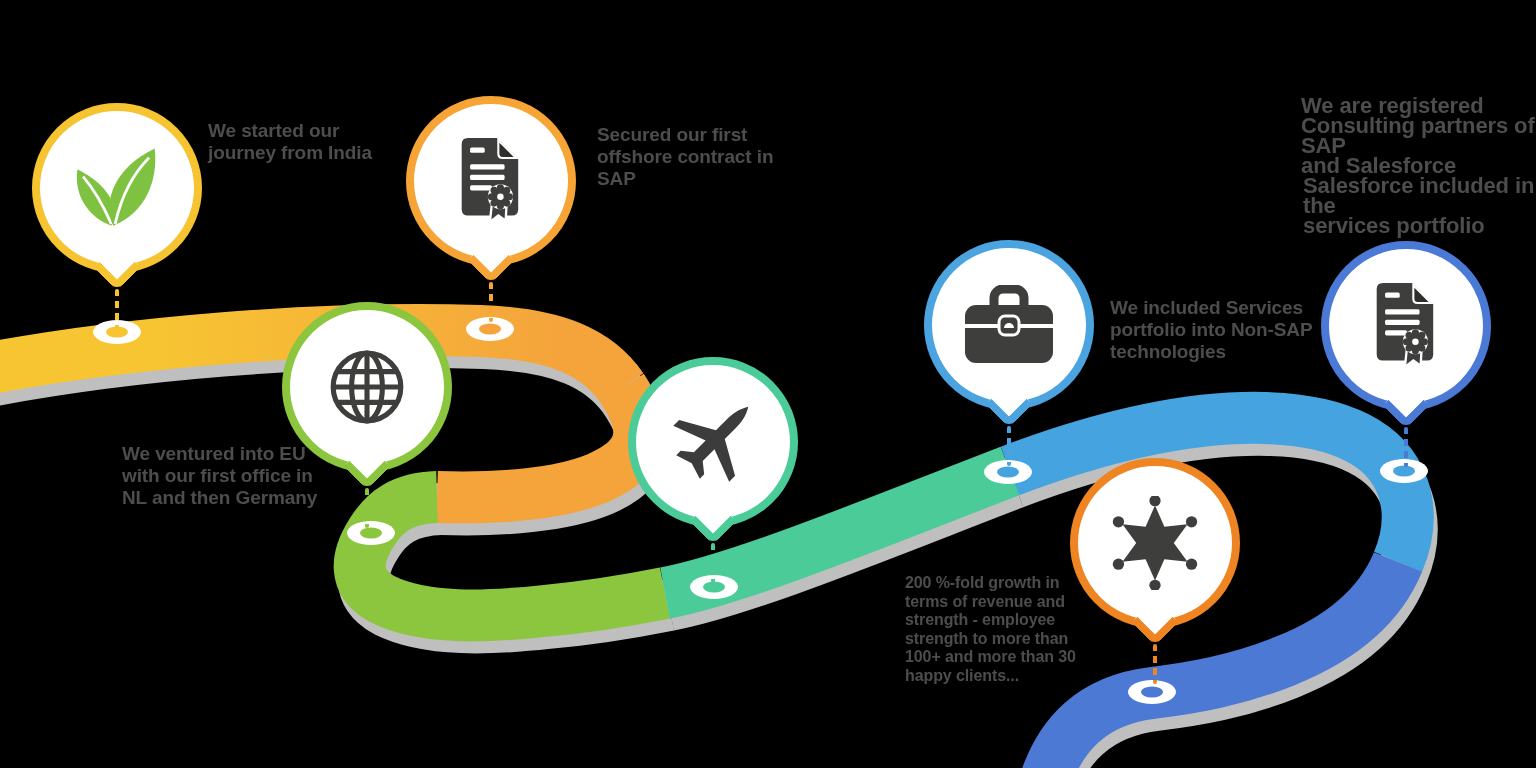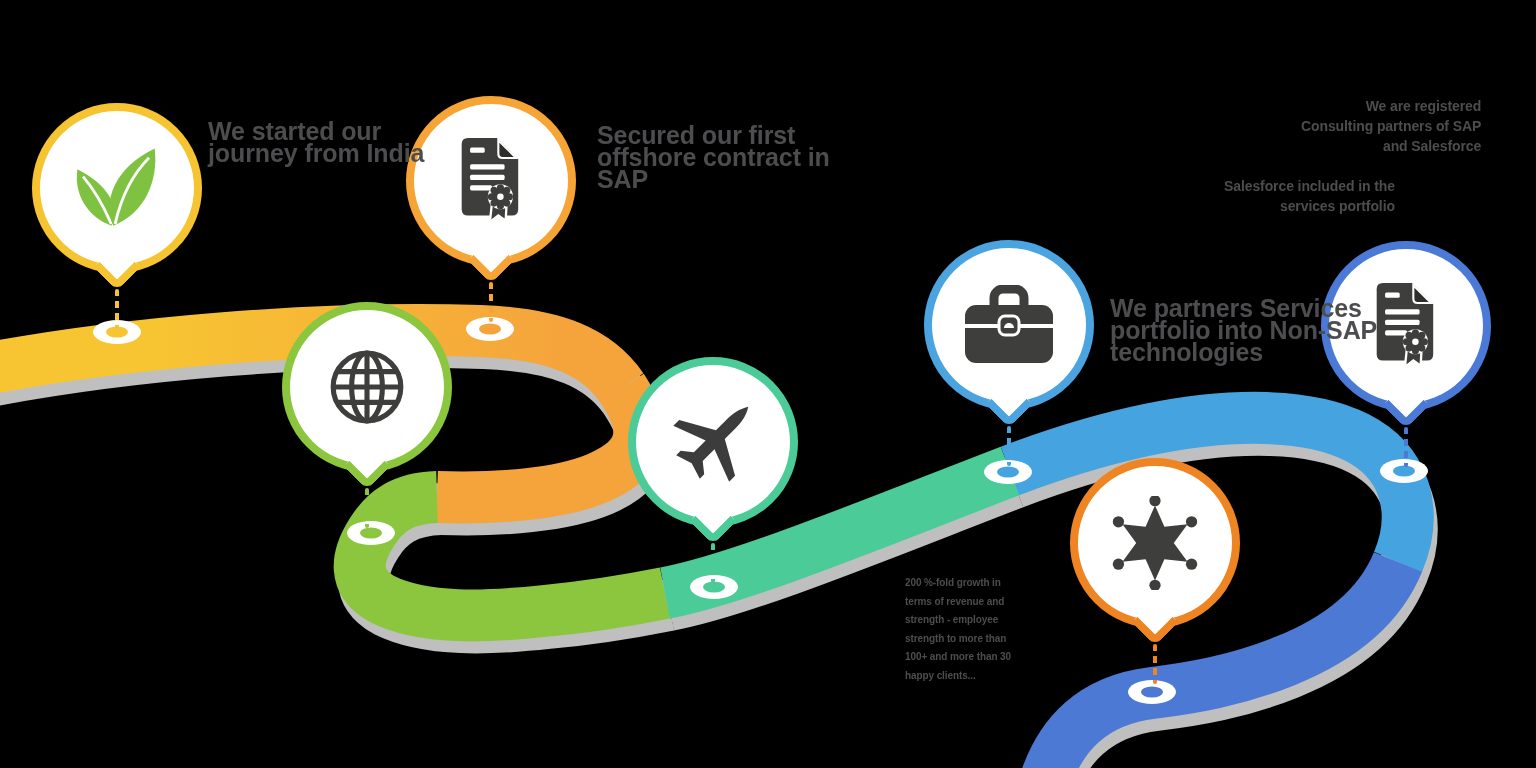--- a/index.html
+++ b/index.html
@@ -31,25 +31,25 @@
   .b1{color:var(--c-balloon-yellow,#F6C331);}
   .b2{color:var(--c-balloon-orange,#F6A436);}
   .b3{color:var(--c-balloon-green,#8CC63E);}
   .b4{color:var(--c-balloon-teal,#4BCB97);}
   .b5{color:var(--c-balloon-blue,#4BA4DF);}
   .b6{color:var(--c-balloon-deeporange,#EE8522);}
   .b7{color:var(--c-balloon-royal,#4B79D6);}
   
   .note{
     position:absolute;color:var(--c-text,#4D4D4F);
-    font-weight:700;font-size:25px;line-height:22px;letter-spacing:-0.1px;
+    font-weight:700;font-size:19px;line-height:22px;letter-spacing:-0.1px;
     white-space:pre-line;
   }
-  .note.small{font-size:10px;line-height:18.5px;}
-  .note.tr{font-size:14px;line-height:20px;text-align:right;}
+  .note.small{font-size:16px;line-height:18.5px;}
+  .note.tr{font-size:22px;line-height:20px;}
   .hidden-defs{position:absolute;width:0;height:0;overflow:hidden;}
 </style>
 </head>
 <body>
 
 <svg class="hidden-defs" aria-hidden="true">
   <defs>
     <symbol id="icon-certificate" viewBox="0 0 64 86">
       <path d="M10 2 H38 L58 22 V70 Q58 76 52 76 H10 Q4 76 4 70 V8 Q4 2 10 2 Z" fill="#3E3E3D"></path>
       <path d="M39 4 L56 21 L43 21 Q39 21 39 17 Z" fill="#2E2E2D" stroke="#FFFFFF" stroke-width="2"></path>
@@ -234,28 +234,31 @@
       </span>
     <span class="tail"></span>
     <span class="dash"></span>
   </div>
 
   <div class="note" style="left:208px;top:120px">We started our
 journey from India</div>
   <div class="note" style="left:597px;top:124px">Secured our first
 offshore contract in
 SAP</div>
-  <div class="note" style="left:1110px;top:297px">We partners Services
+  <div class="note" style="left:122px;top:443px">We ventured into EU
+with our first office in
+NL and then Germany</div>
+  <div class="note" style="left:1110px;top:297px">We included Services
 portfolio into Non-SAP
 technologies</div>
   <div class="note small" style="left:905px;top:574px">200 %-fold growth in
 terms of revenue and
 strength -  employee
 strength to more than
 100+ and more than 30
 happy clients...</div>
   <div class="note tr" style="left:1301px;top:96px">We are registered
 Consulting partners of SAP
 and Salesforce</div>
-  <div class="note tr" style="left:1224px;top:176px">Salesforce included in the
+  <div class="note tr" style="left:1303px;top:176px">Salesforce included in the
 services portfolio</div>
 
 </div>
 
 </body></html>

